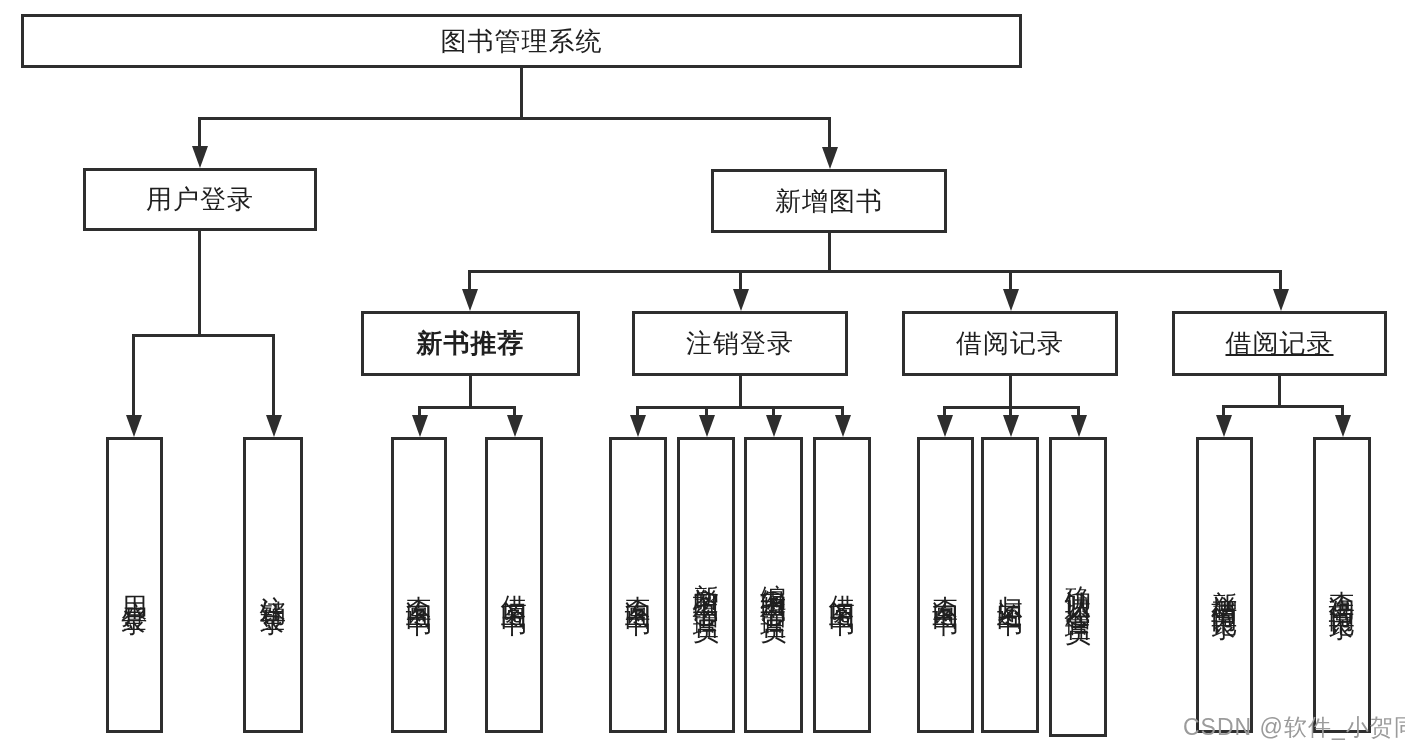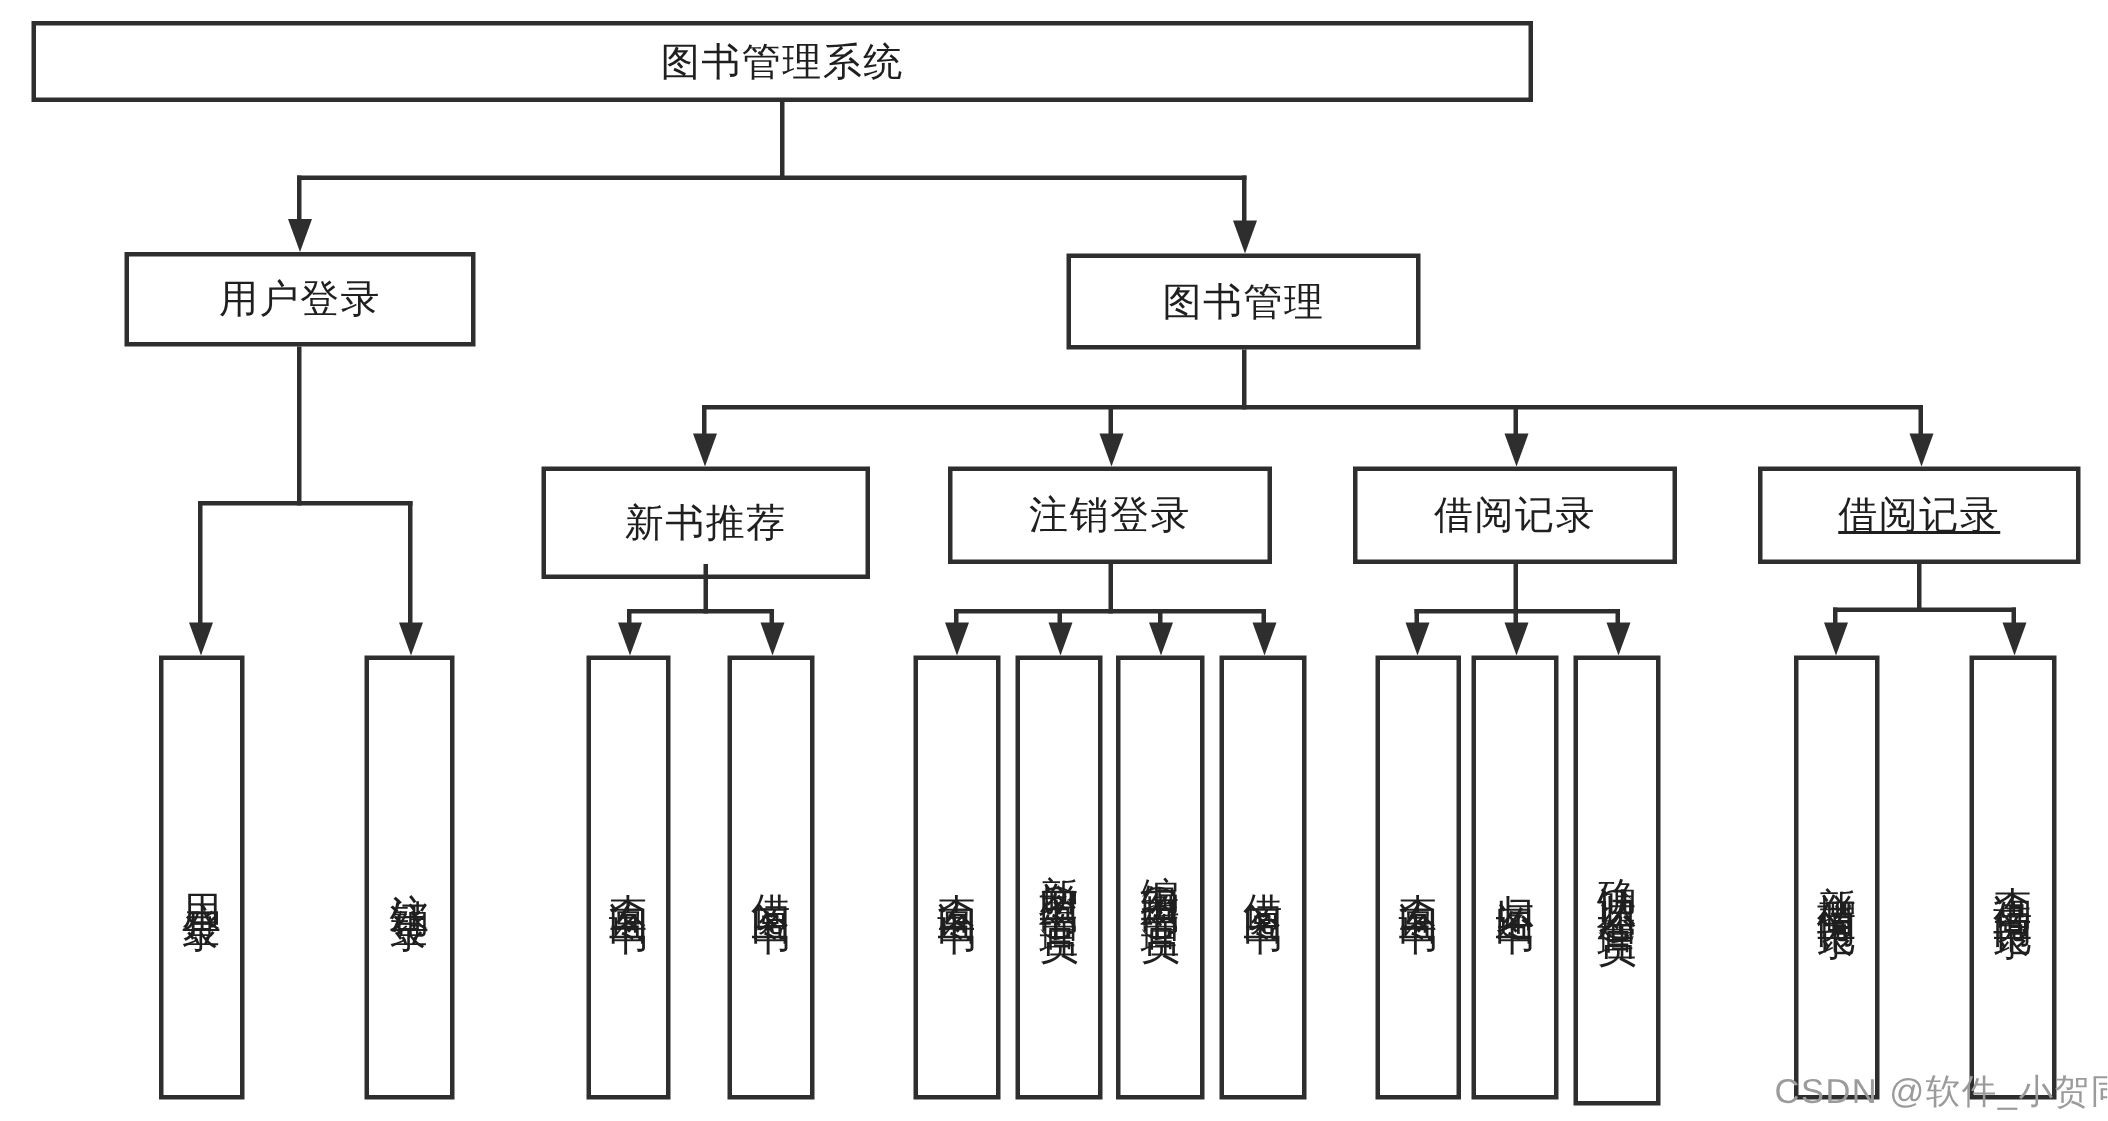--- a/index.html
+++ b/index.html
@@ -68,42 +68,42 @@
   <div class="line" style="left:198px; top:117px; width:633px; height:3px;"></div>
   <div class="line" style="left:198px; top:117px; width:3px; height:32px;"></div>
   <div class="arrow" style="left:192px; top:146px;"></div>
   <div class="line" style="left:828px; top:117px; width:3px; height:32px;"></div>
   <div class="arrow" style="left:822px; top:147px;"></div>
 
   <div class="box hbox" style="left:83px; top:168px; width:234px; height:63px;">
     <span>用户登录</span>
   </div>
   <div class="box hbox" style="left:711px; top:169px; width:236px; height:64px;">
-    <span>图书管理</span>
+    <span>新增图书</span>
   </div>
 
   <div class="line" style="left:198px; top:231px; width:3px; height:106px;"></div>
   <div class="line" style="left:132px; top:334px; width:143px; height:3px;"></div>
   <div class="line" style="left:132px; top:334px; width:3px; height:86px;"></div>
   <div class="arrow" style="left:126px; top:415px;"></div>
   <div class="line" style="left:272px; top:334px; width:3px; height:86px;"></div>
   <div class="arrow" style="left:266px; top:415px;"></div>
 
   <div class="line" style="left:828px; top:233px; width:3px; height:40px;"></div>
   <div class="line" style="left:468px; top:270px; width:814px; height:3px;"></div>
   <div class="line" style="left:468px; top:270px; width:3px; height:22px;"></div>
   <div class="arrow" style="left:462px; top:289px;"></div>
   <div class="line" style="left:739px; top:270px; width:3px; height:22px;"></div>
   <div class="arrow" style="left:733px; top:289px;"></div>
   <div class="line" style="left:1009px; top:270px; width:3px; height:22px;"></div>
   <div class="arrow" style="left:1003px; top:289px;"></div>
   <div class="line" style="left:1279px; top:270px; width:3px; height:22px;"></div>
   <div class="arrow" style="left:1273px; top:289px;"></div>
 
-  <div class="box hbox" style="left:361px; top:311px; width:219px; height:75px;">
+  <div class="box hbox" style="left:361px; top:311px; width:219px; height:65px;font-weight:bold;">
     <span>新书推荐</span>
   </div>
   <div class="box hbox" style="left:632px; top:311px; width:216px; height:65px;">
     <span>注销登录</span>
   </div>
   <div class="box hbox" style="left:902px; top:311px; width:216px; height:65px;">
     <span>借阅记录</span>
   </div>
   <div class="box hbox" style="left:1172px; top:311px; width:215px; height:65px;text-decoration:underline;">
     <span>借阅记录</span>

